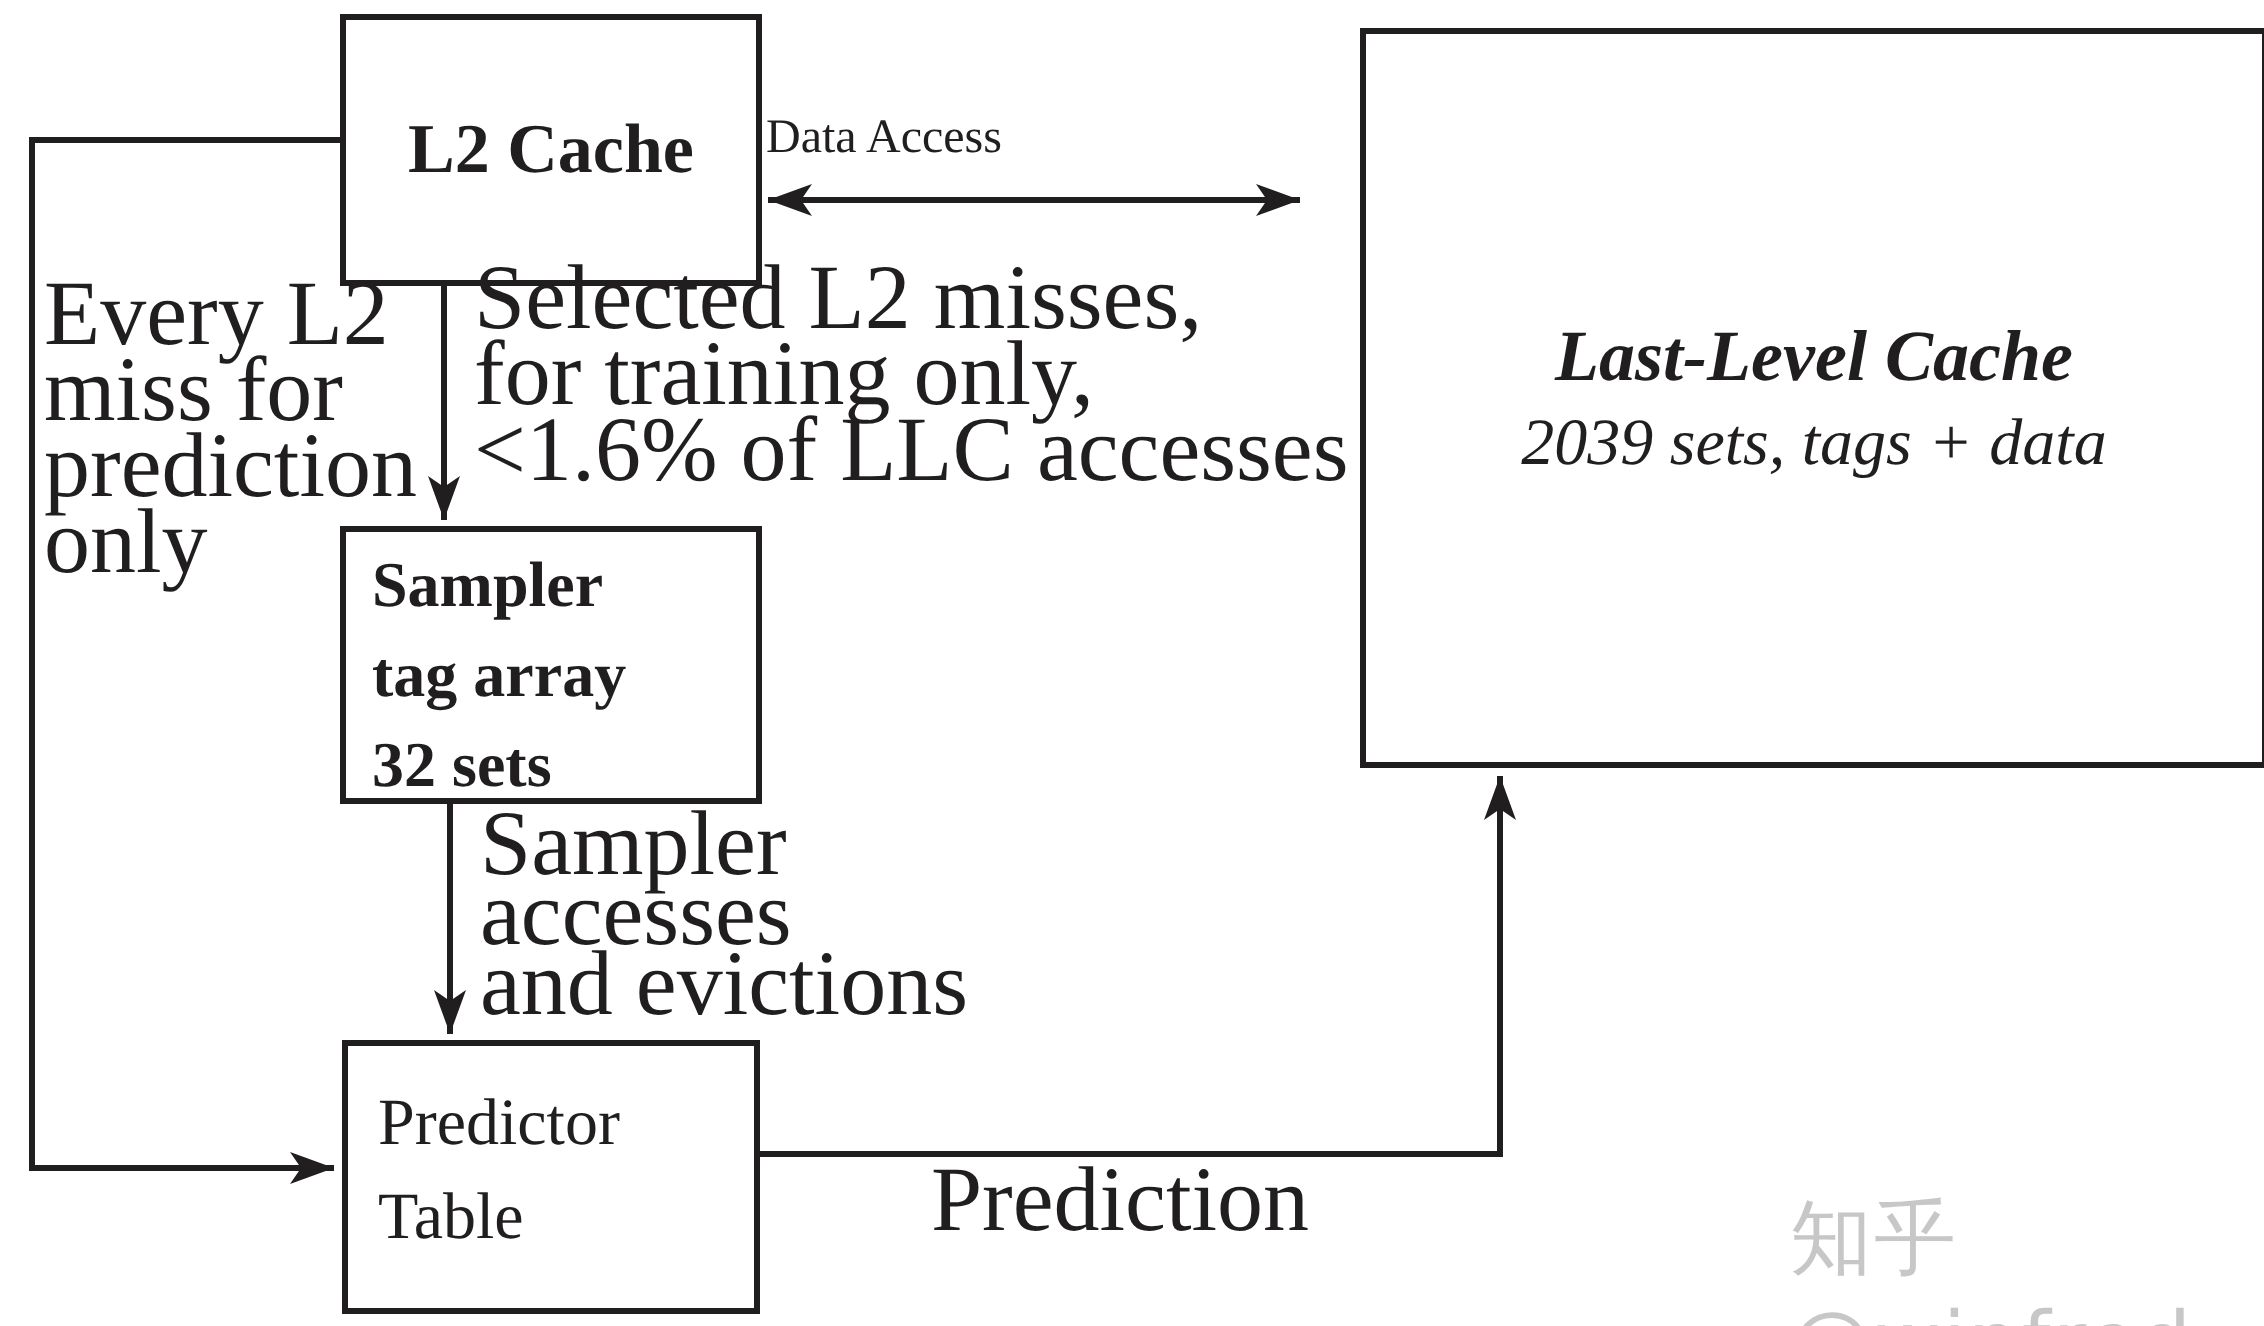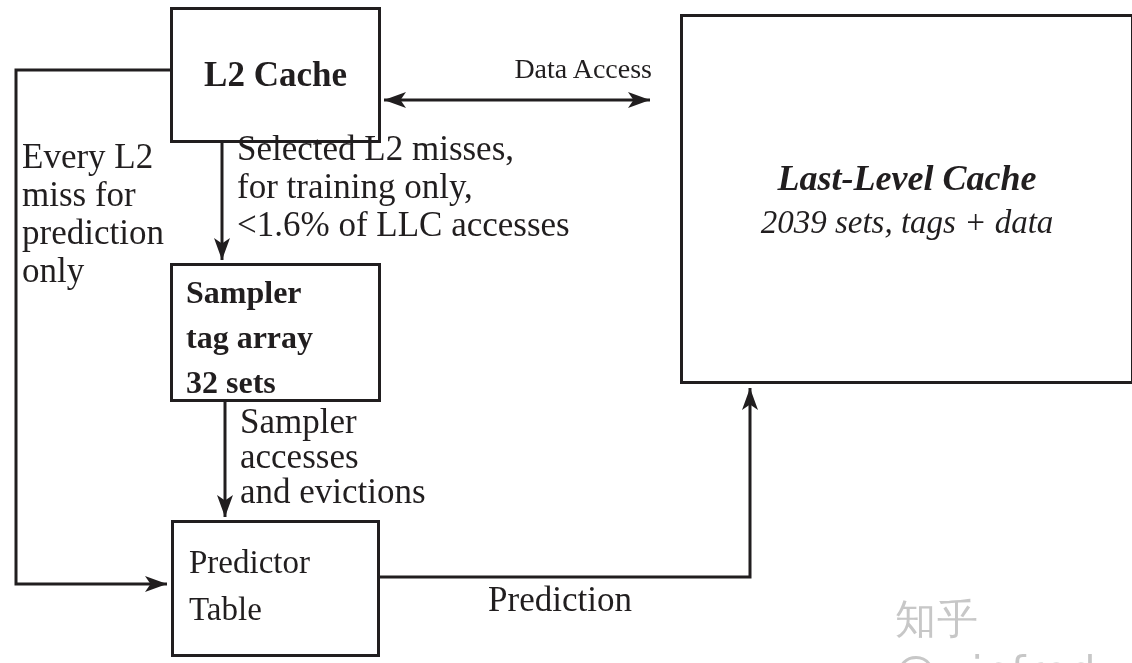--- a/index.html
+++ b/index.html
@@ -44,25 +44,25 @@
   }
   #llc-box {
     left: 680px; top: 14px; width: 454px; height: 370px;
     display: flex; flex-direction: column; align-items: center; justify-content: center; font-style: italic;
   }
   #llc-box .llc-title { font-size: 36px; font-weight: 700; line-height: 46px; }
   #llc-box .llc-subtitle { font-size: 33px; line-height: 42px; }
 
   .lbl {
     position: absolute;
-    font-size: 35px;
+    font-size: 46px;
     line-height: 38px;
     white-space: pre-line;
   }
-  #lbl-data-access { left: 383px; top: 50px; width: 269px; text-align: right; font-size: 28px; }
+  #lbl-data-access { left: 383px; top: 50px; width: 269px; text-align: left; font-size: 24px; }
   #lbl-every-l2    { left: 22px;  top: 138px; }
   #lbl-selected    { left: 237px; top: 130px; }
   #lbl-sampler-acc { left: 240px; top: 404px; line-height: 35px; }
   #lbl-prediction  { left: 450px; top: 581px; width: 220px; text-align: center; }
 
   #watermark {
     position: absolute;
     left: 872px; top: 592px;
     font-family: "DejaVu Sans", sans-serif;
     font-size: 41px;

